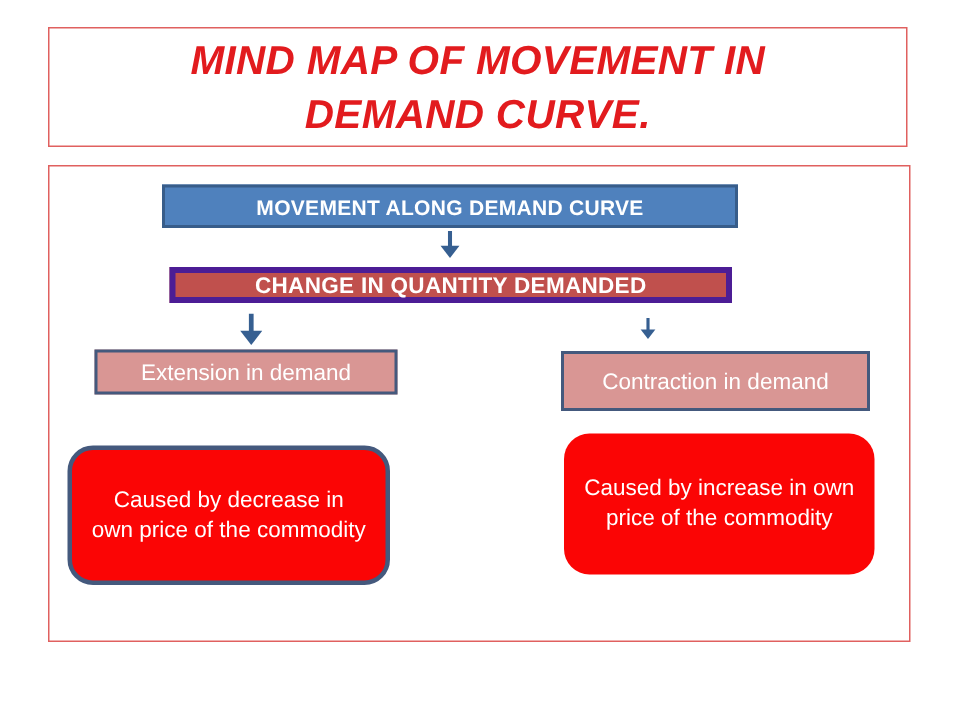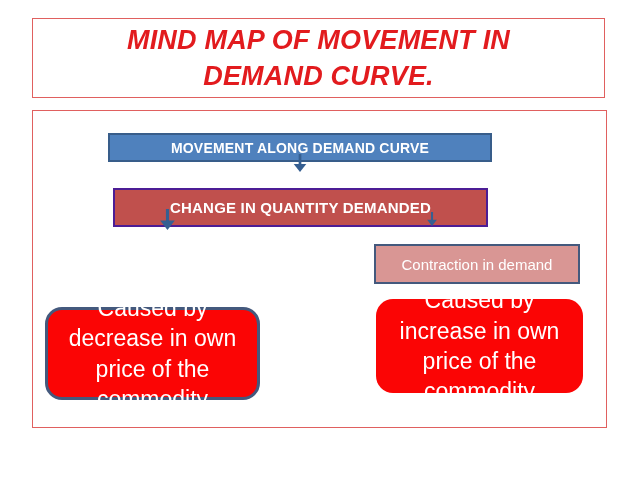--- a/index.html
+++ b/index.html
@@ -35,46 +35,45 @@
   }
   .diagram-frame {
     left: 32px; top: 110px; width: 575px; height: 318px;
   }
 
   
   .node {
     display: flex; align-items: center; justify-content: center;
     text-align: center;
     color: #ffffff;
-    margin-top: 10px;
   }
   .node-root {
     left: 108px; top: 123px; width: 384px; height: 29px;
     background: #4f81bd;
     border: 2px solid #385d8a;
     font-size: 14px; font-weight: 600; letter-spacing: 0.2px;
   }
   .node-child {
-    left: 113px; top: 178px; width: 375px; height: 39px;
+    left: 113px; top: 178px; width: 375px; height: 24px;
     background: #c0504d;
-    border: 2px solid #4c1d95;
+    border: 4px solid #4c1d95;
     font-size: 15px; font-weight: 600; letter-spacing: 0.2px;
   }
   .node-branch {
     background: #d99694;
     border: 2px solid #44597d;
     font-size: 15px; font-weight: 400;
   }
   .branch-left  { left: 63px;  top: 233px; width: 202px; height: 30px; }
   .branch-right { left: 374px; top: 234px; width: 206px; height: 40px; }
 
   .node-cause {
     background: #fb0505;
     border-radius: 17px;
-    font-size: 23px;
+    font-size: 15px;
     line-height: 1.32;
     padding: 16px 12px;
   }
   .cause-left  { left: 45px;  top: 297px; width: 215px; height: 93px; border: 3px solid #44597d; }
   .cause-right { left: 376px; top: 289px; width: 207px; height: 94px; border: none; justify-content: flex-end; }
 
   
   .arrow { color: #365f91; }
   .arrow-root-child   { left: 293px; top: 154px; width: 14px; height: 18px; }
   .arrow-branch-left  { left: 160px; top: 209px; width: 15px; height: 21px; }
@@ -114,20 +113,23 @@
     </svg>
   </div>
 
   <div class="abs arrow arrow-branch-right">
     <svg viewBox="0 0 14 20" aria-hidden="true">
       <line x1="7" y1="0" x2="7" y2="12" stroke="currentColor" stroke-width="3"></line>
       <polygon points="0,11 14,11 7,20" fill="currentColor"></polygon>
     </svg>
   </div>
 
+  <div class="abs node node-branch branch-left">
+    <span>Extension in demand</span>
+  </div>
 
   <div class="abs node node-branch branch-right">
     <span>Contraction in demand</span>
   </div>
 
   <div class="abs node node-cause cause-left">
     <span>Caused by decrease in own price of the commodity</span>
   </div>
 
   <div class="abs node node-cause cause-right">

